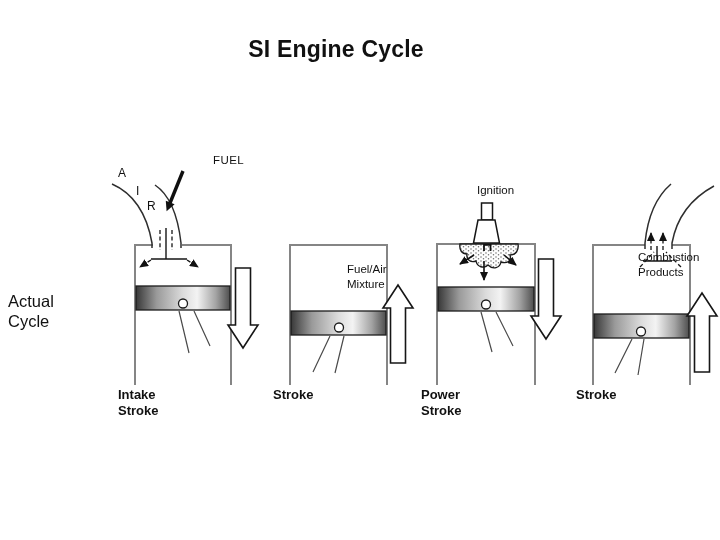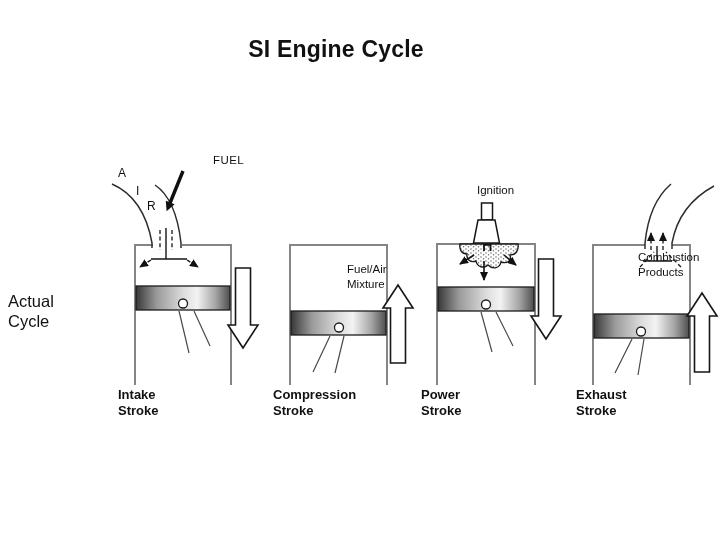--- a/index.html
+++ b/index.html
@@ -133,25 +133,23 @@
   <div class="abs small" style="left:597px;top:250px;">
     <div>Combustion</div>
     <div>Products</div>
   </div>
 
   <div class="abs caption" style="left:118px;">
     <div>Intake</div>
     <div>Stroke</div>
   </div>
   <div class="abs caption" style="left:273px;">
-    <div>Compression</div>
     <div>Stroke</div>
   </div>
   <div class="abs caption" style="left:421px;">
     <div>Power</div>
     <div>Stroke</div>
   </div>
   <div class="abs caption" style="left:576px;">
-    <div>Exhaust</div>
     <div>Stroke</div>
   </div>
 
 </div>
 
 </body></html>

